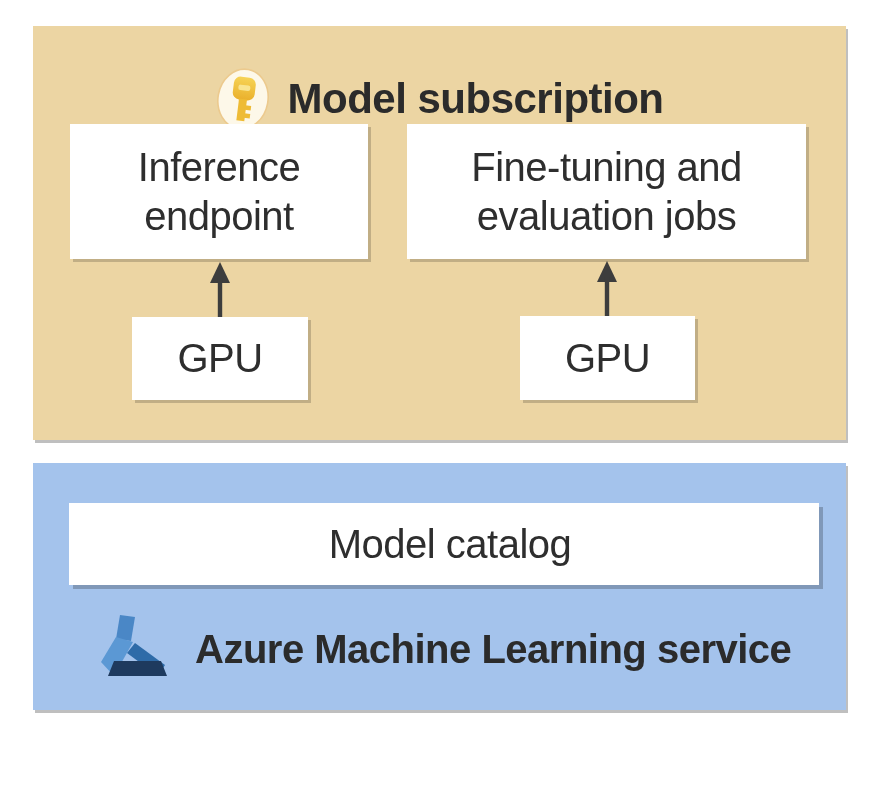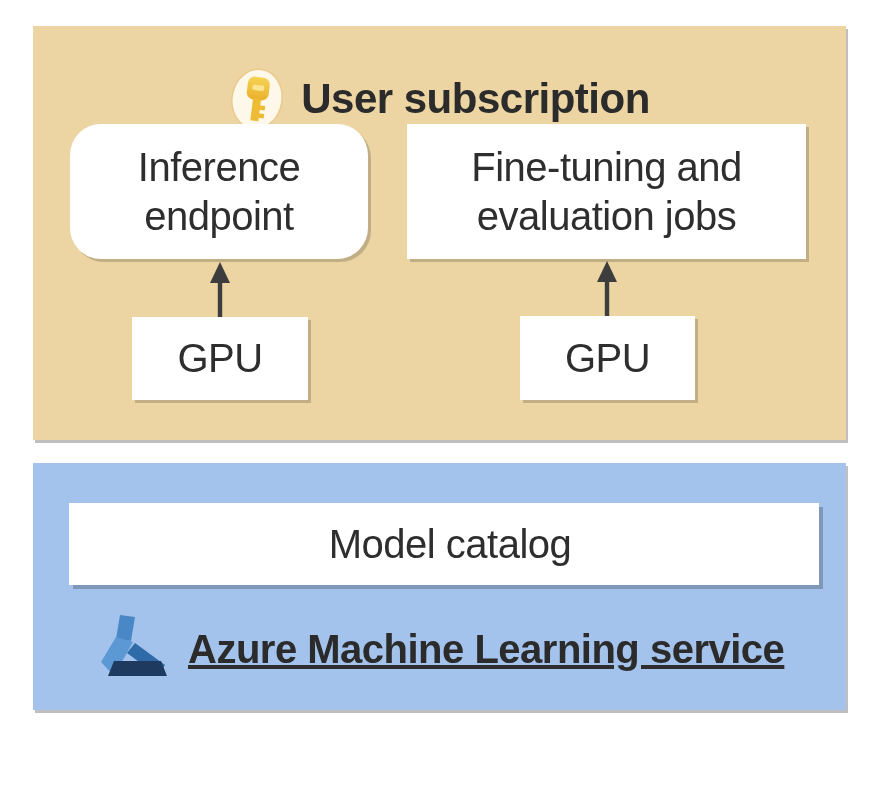--- a/index.html
+++ b/index.html
@@ -21,35 +21,35 @@
     font-size:42px;font-weight:700;color:#2b2b2b;letter-spacing:-0.5px;white-space:nowrap;
   }
   .key-badge{width:56px;height:64px;flex:0 0 auto;}
 
   
   .node{
     position:absolute;background:#ffffff;box-shadow:3px 3px 0 rgba(0,0,0,0.18);
     display:flex;align-items:center;justify-content:center;text-align:center;
     font-size:40px;line-height:1.22;color:#2e2e2e;letter-spacing:-0.5px;
   }
-  .node-inference{left:37px;top:98px;width:298px;height:135px;border-radius:31px;}
+  .node-inference{left:37px;top:98px;width:298px;height:135px;}
   .node-finetune{left:374px;top:98px;width:399px;height:135px;padding:10px 8px;box-sizing:border-box;}
   .node-gpu-left{left:99px;top:291px;width:176px;height:83px;}
   .node-gpu-right{left:487px;top:290px;width:175px;height:84px;}
   .node-catalog{left:36px;top:40px;width:738px;height:82px;box-shadow:4px 4px 0 rgba(0,0,0,0.22);padding-left:12px;}
 
   
   .arrow{position:absolute;width:22px;height:56px;}
   .arrow-left{left:176px;top:236px;}
   .arrow-right{left:563px;top:235px;}
 
   
   .azure-brand-row{
     position:absolute;left:68px;top:145px;height:82px;
-    display:flex;align-items:center;gap:9px;text-decoration:underline;
+    display:flex;align-items:center;gap:16px;
   }
   .azure-brand-text{
     font-size:40px;font-weight:700;color:#2b2b2b;letter-spacing:-0.5px;white-space:nowrap;
   }
   .aml-logo{width:78px;height:72px;flex:0 0 auto;}
 </style>
 </head>
 <body>
 
 <div class="stage">
@@ -68,21 +68,21 @@
           <ellipse cx="28" cy="32" rx="25" ry="30" fill="#fdf8e9" stroke="#ecca8e" stroke-width="1.6"></ellipse>
         </g>
         <g transform="rotate(7 28 32)">
           <rect x="17" y="10" width="22" height="23" rx="7" fill="url(#goldGrad)"></rect>
           <rect x="22" y="18" width="12" height="5.5" rx="2.2" fill="#f9e48f"></rect>
           <rect x="24" y="32" width="8" height="22" fill="#eebb35"></rect>
           <rect x="31" y="38" width="6" height="4.5" fill="#eebb35"></rect>
           <rect x="31" y="46" width="6" height="4.5" fill="#eebb35"></rect>
         </g>
       </svg>
-      <div class="sub-title-text">User subscription</div>
+      <div class="sub-title-text">Model subscription</div>
     </div>
 
     <div class="node node-inference">
       <span>Inference endpoint</span>
     </div>
 
     <div class="node node-finetune">
       <span>Fine-tuning and evaluation jobs</span>
     </div>
 

